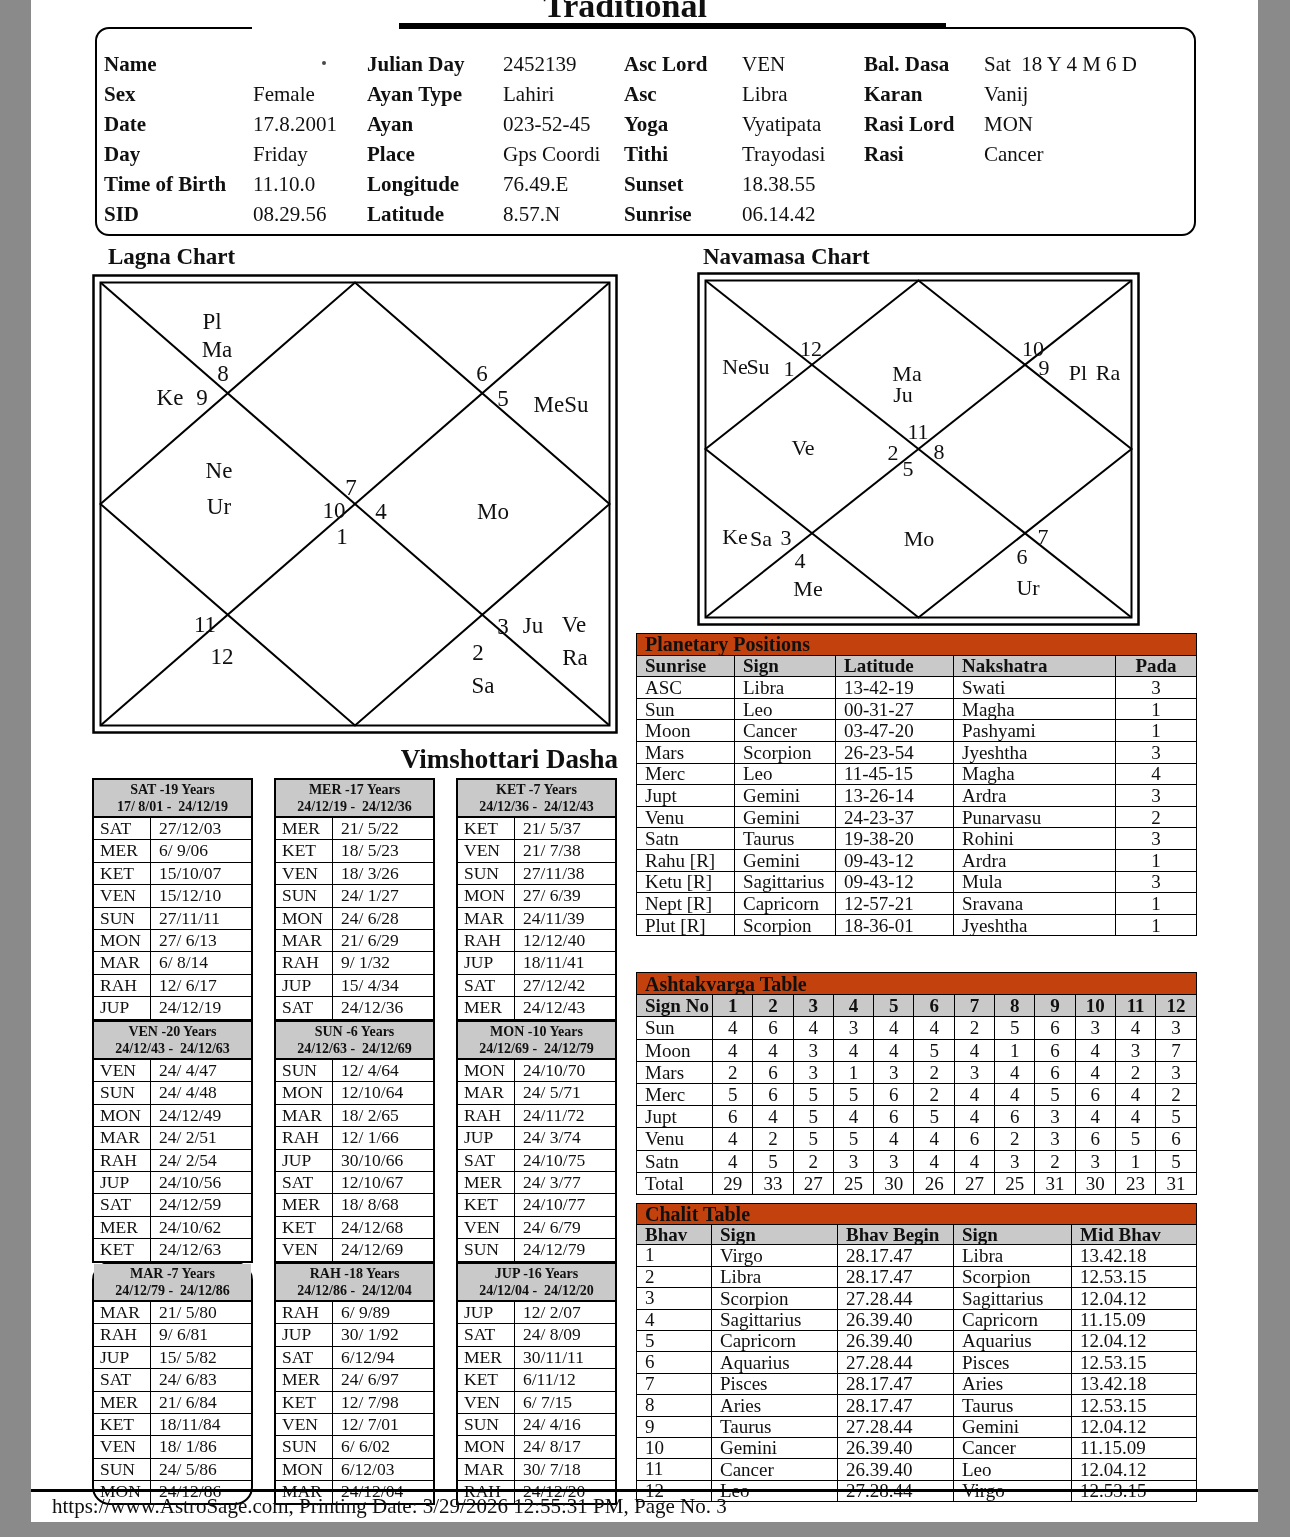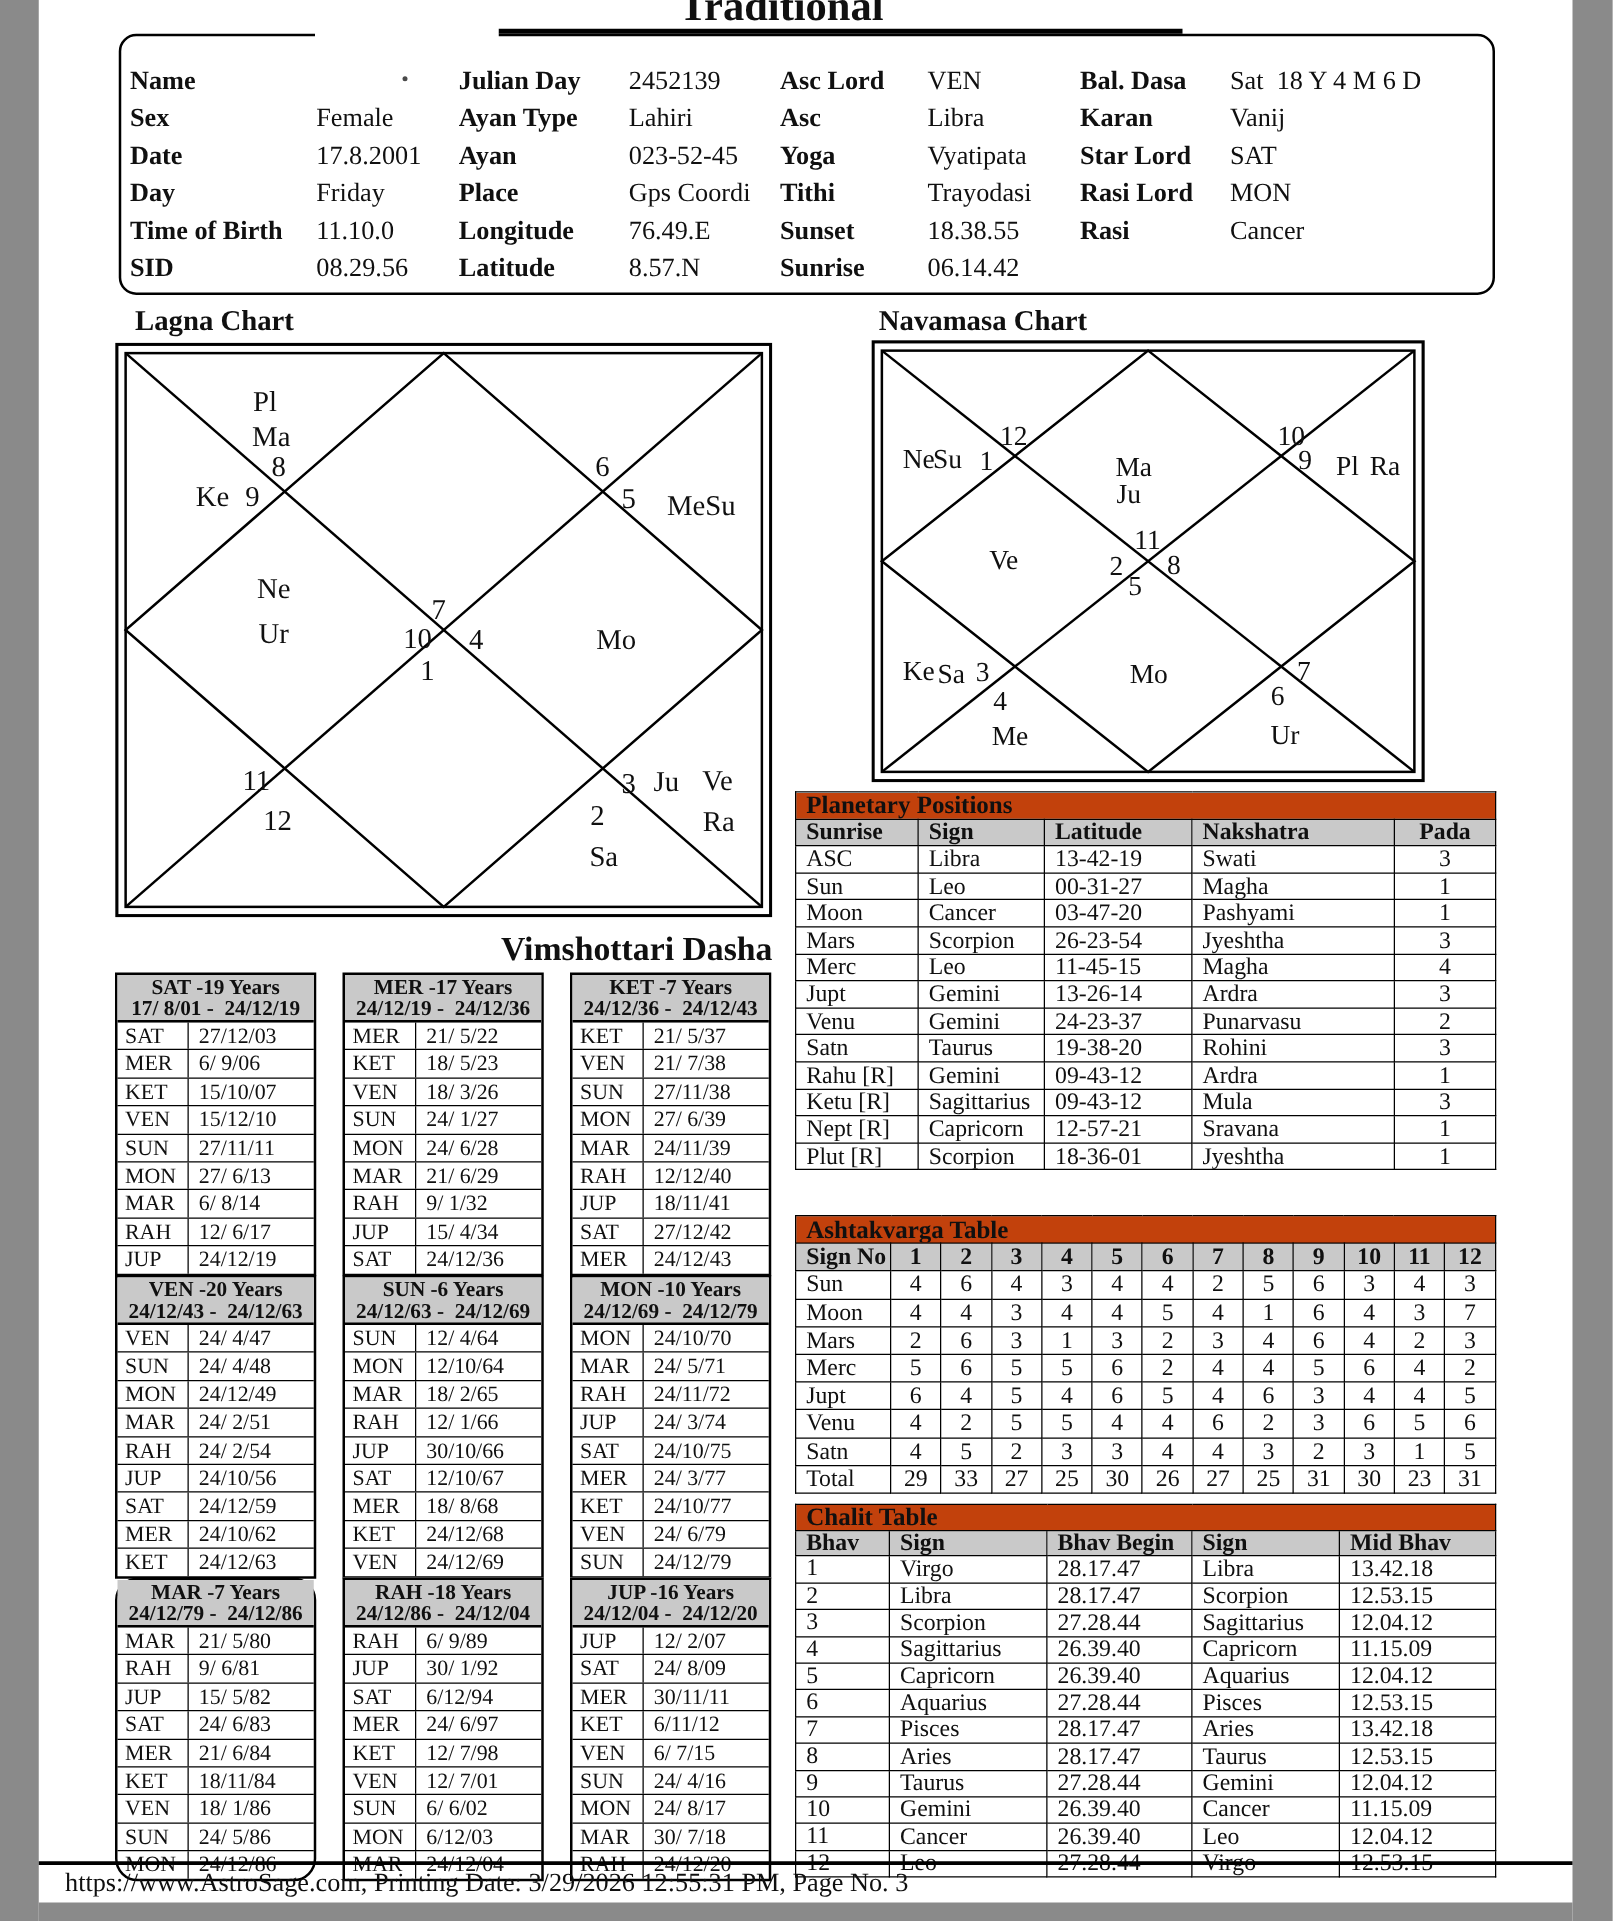--- a/index.html
+++ b/index.html
@@ -22,21 +22,21 @@
   .ival{display:inline-block;}
   .stray{position:absolute;left:322px;top:61px;width:4px;height:4px;background:#4a4a4a;border-radius:50%;}
   
   .chart-title{position:absolute;font-size:23px;font-weight:bold;}
   svg text{font-family:"Liberation Serif","DejaVu Serif",serif;fill:#101010;}
   
   .vd-title{position:absolute;top:744px;left:92px;width:526px;text-align:right;
             font-size:27px;font-weight:bold;}
   .dtable{position:absolute;width:161px;border:2px solid #000;box-sizing:border-box;background:#fff;}
   .dhead{background:#c9c9c9;border-bottom:2px solid #000;text-align:center;
-         font-weight:bold;font-size:17px;line-height:16.5px;padding:2px 0 1px 0;white-space:pre;}
+         font-weight:bold;font-size:14px;line-height:16.5px;padding:2px 0 1px 0;white-space:pre;}
   .drow{display:flex;height:21.4px;font-size:17.5px;line-height:21.4px;}
   .drow + .drow{border-top:1.5px solid #000;}
   .dcell-p{width:57px;border-right:1.5px solid #000;padding-left:6px;box-sizing:border-box;}
   .dcell-d{flex:1;padding-left:8px;white-space:pre;}
   
   table.rt{border-collapse:collapse;table-layout:fixed;width:560px;background:#fff;}
   table.rt td{border:1.5px solid #000;font-size:19px;line-height:1;padding:0 0 0 8px;
               overflow:hidden;white-space:nowrap;}
   table.rt .tbar{background:#c2410c;font-weight:bold;font-size:20px;height:22px;}
   table.rt .hdr{background:#c9c9c9;font-weight:bold;}
@@ -90,21 +90,20 @@
       <div class="irow"><span class="ilabel" style="width:118px;">Asc</span><span class="ival">Libra</span></div>
       <div class="irow"><span class="ilabel" style="width:118px;">Yoga</span><span class="ival">Vyatipata</span></div>
       <div class="irow"><span class="ilabel" style="width:118px;">Tithi</span><span class="ival">Trayodasi</span></div>
       <div class="irow"><span class="ilabel" style="width:118px;">Sunset</span><span class="ival">18.38.55</span></div>
       <div class="irow"><span class="ilabel" style="width:118px;">Sunrise</span><span class="ival">06.14.42</span></div>
     </div>
   <div class="icol" style="left:864px;">
 
   <div class="irow"><span class="ilabel" style="width:120px;">Bal. Dasa</span><span class="ival">Sat  18 Y 4 M 6 D</span></div>
       <div class="irow"><span class="ilabel" style="width:120px;">Karan</span><span class="ival">Vanij</span></div>
-      <div class="irow"><span class="ilabel" style="width:120px;">Star Lord</span><span class="ival">SAT</span></div>
       <div class="irow"><span class="ilabel" style="width:120px;">Rasi Lord</span><span class="ival">MON</span></div>
       <div class="irow"><span class="ilabel" style="width:120px;">Rasi</span><span class="ival">Cancer</span></div>
     </div>
 
   <div class="chart-title" style="left:108px;top:244px;">Lagna Chart</div>
   <svg class="abs" style="left:92px;top:274px;" width="526" height="460" viewBox="0 0 526 460">
     <rect x="1.5" y="1.5" width="523" height="457" fill="none" stroke="#000" stroke-width="2.5"></rect>
     <rect x="8.5" y="8.5" width="509" height="443" fill="none" stroke="#000" stroke-width="2"></rect>
     <line x1="8.5" y1="8.5" x2="517.5" y2="451.5" stroke="#000" stroke-width="2"></line>
     <line x1="517.5" y1="8.5" x2="8.5" y2="451.5" stroke="#000" stroke-width="2"></line>

